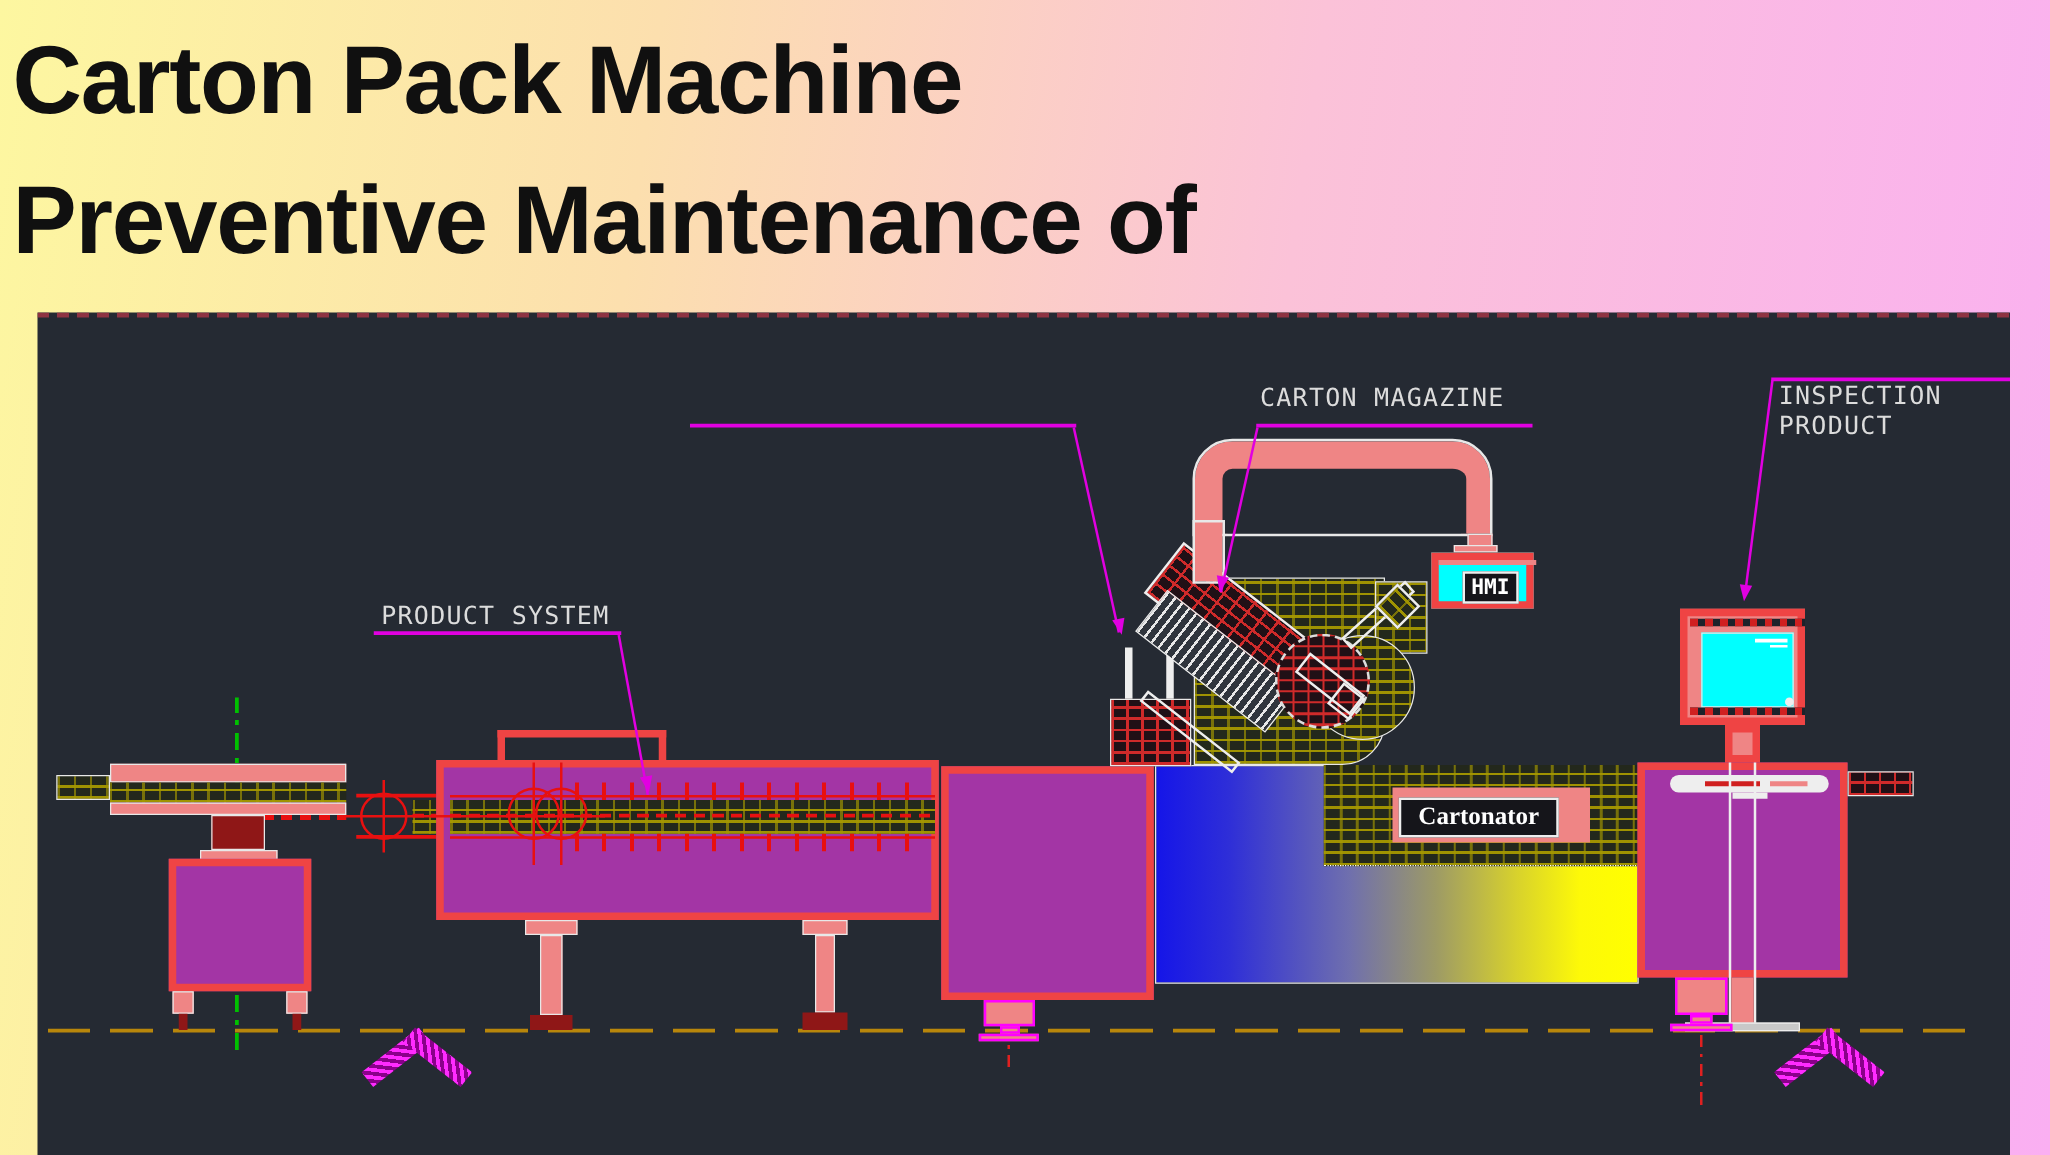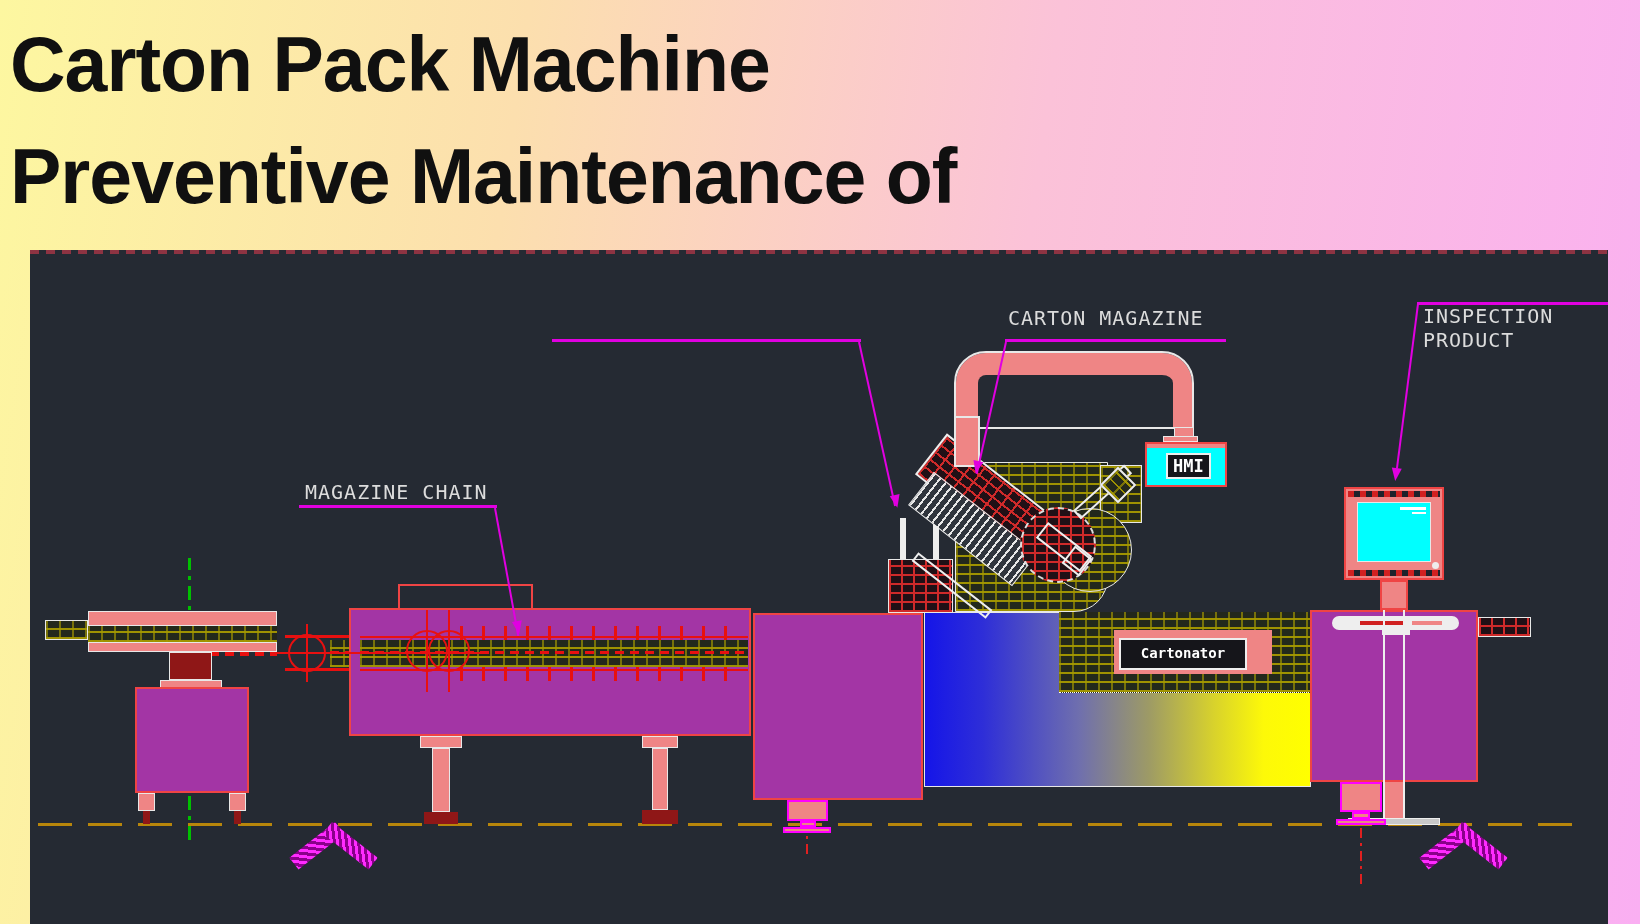--- a/index.html
+++ b/index.html
@@ -26,21 +26,21 @@
   .brickO{background-color:#23281c;
     background-image:repeating-linear-gradient(0deg,rgba(165,152,0,.95) 0 2px,transparent 2px 9px),
                      repeating-linear-gradient(90deg,rgba(165,152,0,.65) 0 2px,transparent 2px 13px);}
   .brickR{background-color:#201016;
     background-image:repeating-linear-gradient(0deg,#cf2a2a 0 2px,transparent 2px 9px),
                      repeating-linear-gradient(90deg,#cf2a2a 0 2px,transparent 2px 12px);}
   .salmon{background:#ef8585;}
   .purple{background:#a335a5;}
   .dred{background:#8f1717;}
   .wb{border:1px solid #e8e8e8;box-sizing:border-box;}
-  .wb2{border:2px solid #ef4444;box-sizing:border-box;}
+  .wb2{border:6px solid #ef4444;box-sizing:border-box;}
   .mb2{border:2px solid #ff00ff;box-sizing:border-box;}
   
   .cad{font-family:"DejaVu Sans Mono",monospace;font-size:20px;color:#dcdcdc;
        letter-spacing:1px;white-space:nowrap;}
   .leader{height:2px;background:#e100e1;transform-origin:0 50%;}
   .mline{background:#e100e1;height:3px;}
   .arrow{width:0;height:0;border-left:5px solid transparent;border-right:5px solid transparent;
          border-top:13px solid #e100e1;}
   .caption{
     font-size:30px;color:#efefef;border-bottom:2px solid #efefef;
@@ -123,21 +123,21 @@
 
   <div class="abs purple wb2" style="left:723px;top:363px;width:170px;height:187px;"></div>
   <div class="abs salmon mb2" style="left:757px;top:550px;width:41px;height:21px;"></div>
   <div class="abs salmon mb2" style="left:770px;top:571px;width:16px;height:6px;"></div>
   <div class="abs salmon mb2" style="left:753px;top:577px;width:48px;height:6px;"></div>
 
   <div class="abs wb" style="left:894px;top:362px;width:387px;height:175px;
     background:linear-gradient(90deg,#1515e8 0%,#2e2ed8 15%,#6f6fae 40%,#9d9a66 58%,#d8d22c 75%,#fdf908 88%,#ffff00 100%);"></div>
   <div class="abs brickO" style="left:1029px;top:362px;width:252px;height:80px;border-bottom:1px dotted #fff;"></div>
   <div class="abs salmon" style="left:1084px;top:380px;width:158px;height:44px;">
-    <div class="abs hmiBox" style="left:5px;top:8px;width:124px;height:28px;font-size:14px;text-align:center;line-height:26px;">Cartonator</div>
+    <div class="abs hmiBox" style="left:5px;top:8px;width:124px;height:28px;font-size:20px;text-align:center;line-height:26px;font-family:Liberation Serif, serif;">Cartonator</div>
   </div>
 
   <div class="abs" style="left:870px;top:268px;width:6px;height:42px;background:#eee;"></div>
   <div class="abs" style="left:903px;top:268px;width:6px;height:42px;background:#eee;"></div>
   <div class="abs brickR wb" style="left:858px;top:309px;width:65px;height:54px;"></div>
 
   <div class="abs brickO wb" style="left:925px;top:212px;width:153px;height:150px;border-bottom-right-radius:34px;"></div>
   <div class="abs brickO wb" style="left:1070px;top:215px;width:42px;height:58px;"></div>
   <div class="abs brickO wb" style="left:1018px;top:258px;width:84px;height:84px;border-radius:50%;"></div>
   <div class="abs brickR" style="left:885px;top:224px;width:150px;height:52px;transform:rotate(38deg);border:2px solid #eee;box-sizing:border-box;"></div>
@@ -191,21 +191,21 @@
 
   <div class="abs" style="left:257px;top:572px;width:90px;height:40px;">
     <div class="chevArm" style="left:-10px;top:0;transform-origin:100% 0;transform:rotate(-38deg);"></div>
     <div class="chevArm" style="left:45px;top:0;transform-origin:0 0;transform:rotate(38deg);"></div>
   </div>
   <div class="abs" style="left:1387px;top:572px;width:90px;height:40px;">
     <div class="chevArm" style="left:-10px;top:0;transform-origin:100% 0;transform:rotate(-38deg);"></div>
     <div class="chevArm" style="left:45px;top:0;transform-origin:0 0;transform:rotate(38deg);"></div>
   </div>
 
-  <div class="abs cad" style="left:275px;top:230px;">MAGAZINE CHAIN</div>
+  <div class="abs cad" style="left:275px;top:230px;">PRODUCT SYSTEM</div>
   <div class="abs mline" style="left:269px;top:255px;width:198px;"></div>
   <div class="abs leader" style="left:465px;top:257px;width:130px;transform:rotate(79.7deg);"></div>
   <div class="abs arrow" style="left:483px;top:371px;transform:rotate(-10deg);"></div>
 
   <div class="abs mline" style="left:522px;top:89px;width:309px;"></div>
   <div class="abs leader" style="left:829px;top:91px;width:168px;transform:rotate(77.6deg);"></div>
   <div class="abs arrow" style="left:861px;top:245px;transform:rotate(-12deg);"></div>
 
   <div class="abs cad" style="left:978px;top:56px;">CARTON MAGAZINE</div>
   <div class="abs mline" style="left:975px;top:89px;width:221px;"></div>

